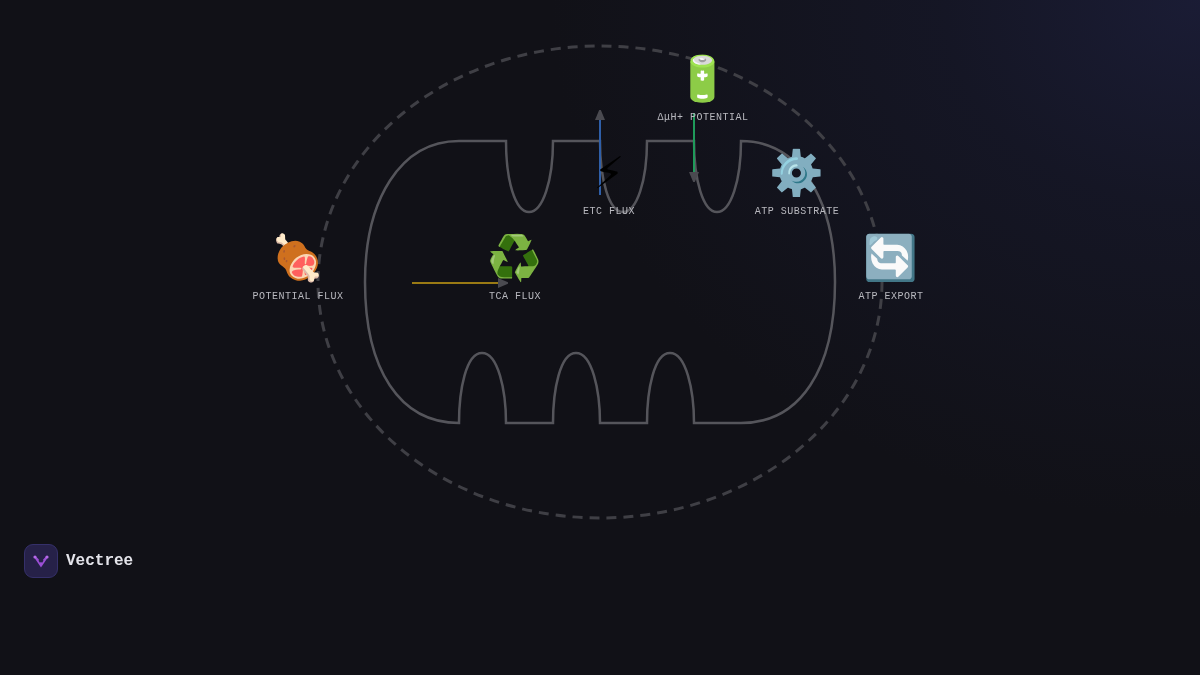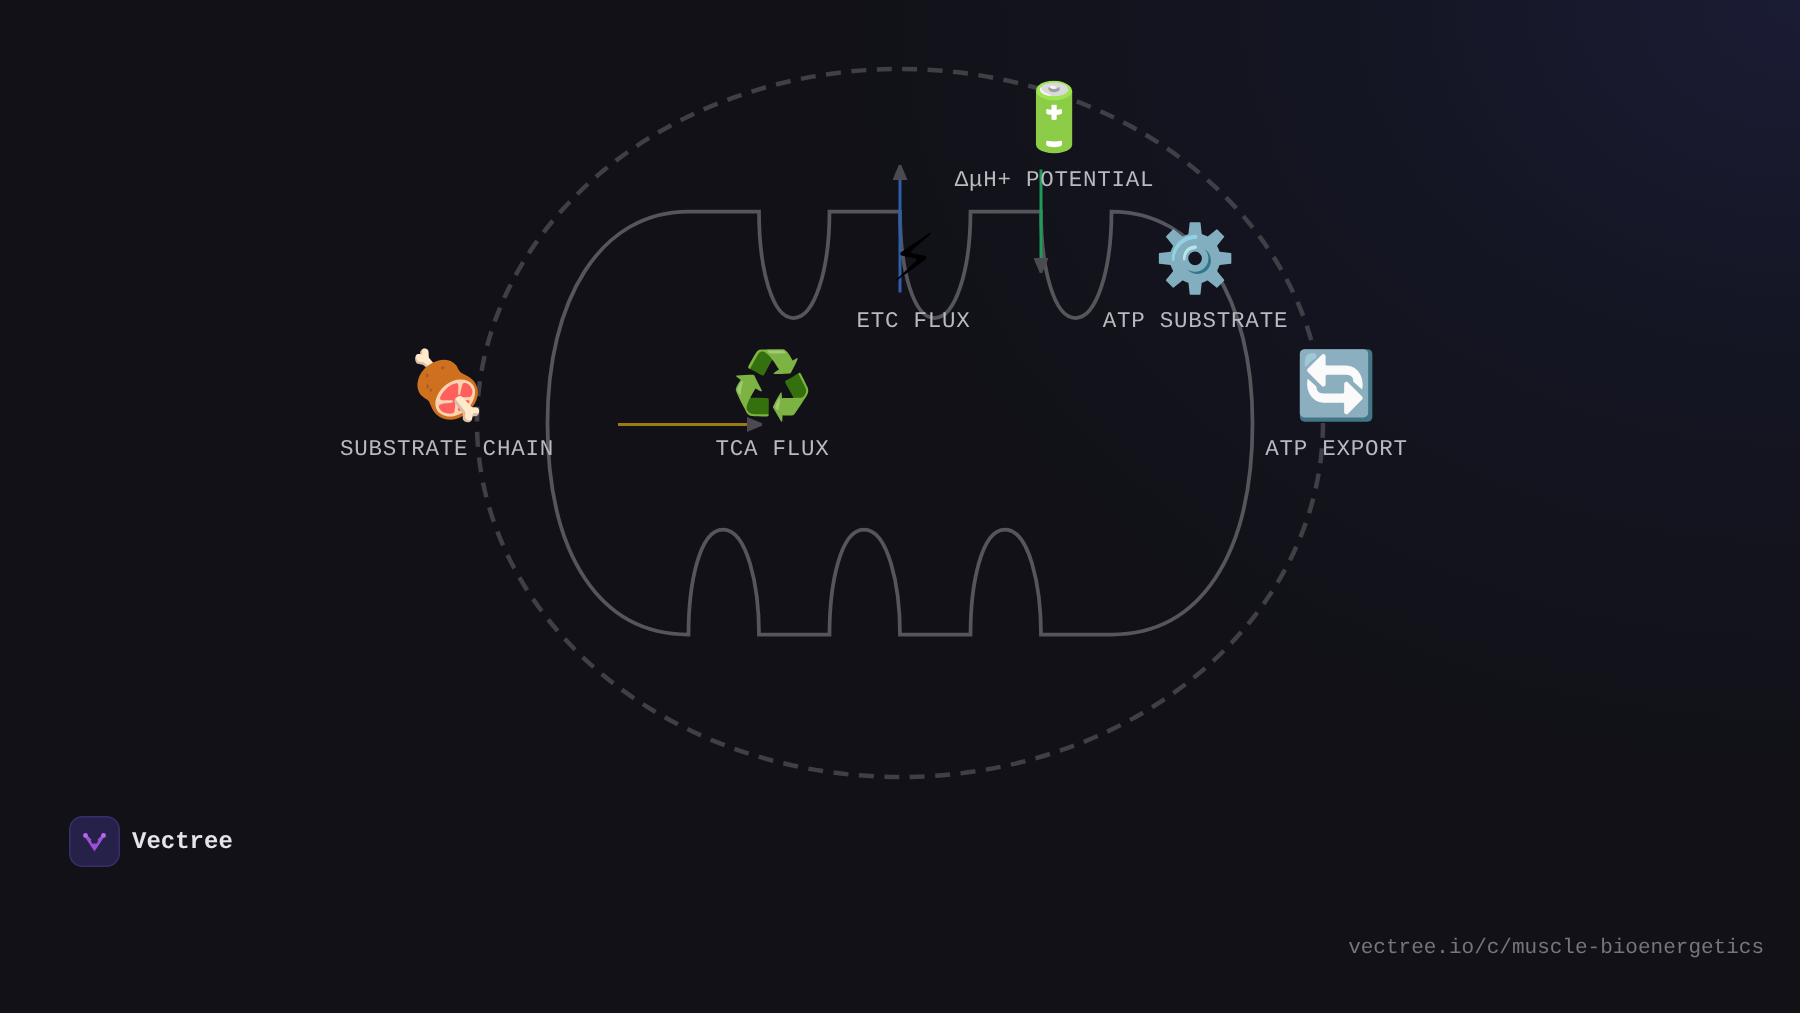--- a/index.html
+++ b/index.html
@@ -20,26 +20,26 @@
       transform: translateX(-50%);
       display: flex; flex-direction: column; align-items: center;
     }
     .node .icon {
       font-size: 44px; line-height: 50px; height: 50px;
       font-family: "DejaVu Sans", sans-serif;
     }
     .node .label {
       margin-top: 8px;
       font-family: "Liberation Mono", "DejaVu Sans Mono", monospace;
-      font-size: 15px; letter-spacing: 0.5px;
+      font-size: 10px; letter-spacing: 0.5px;
       color: #b9b9bf; white-space: nowrap;
     }
     .brand {
       position: absolute; left: 24px; top: 544px;
-      display: flex; align-items: center; gap: 8px; margin-left: 22px;
+      display: flex; align-items: center; gap: 8px;
     }
     .brand .logo {
       width: 34px; height: 34px; border-radius: 9px;
       background: #262148; border: 1px solid #35306a;
       display: flex; align-items: center; justify-content: center;
     }
     .brand .name {
       font-family: "Liberation Mono", "DejaVu Sans Mono", monospace;
       font-weight: bold; font-size: 16px; color: #e4e4ea;
     }
@@ -87,21 +87,21 @@
          C400,423 365,370 365,282
          C365,200 400,141 459,141 Z"></path>
 
     <line x1="412" y1="283" x2="504" y2="283" stroke="#9a7a14" stroke-width="2" marker-end="url(#arrowhead)"></line>
     <line x1="600" y1="195" x2="600" y2="114" stroke="#2f5fa8" stroke-width="2" marker-end="url(#arrowhead)"></line>
     <line x1="694" y1="113" x2="694" y2="178" stroke="#1f9a5a" stroke-width="2" marker-end="url(#arrowhead)"></line>
   </svg>
 
   <div class="node" style="left:298px; top:233px;">
     <span class="icon">🍖</span>
-    <span class="label">SUBSTRATE CHAIN</span>
+    <span class="label">POTENTIAL FLUX</span>
   </div>
 
   <div class="node" style="left:515px; top:233px;">
     <span class="icon">♻️</span>
     <span class="label">TCA FLUX</span>
   </div>
 
   <div class="node" style="left:609px; top:148px;">
     <span class="icon">⚡</span>
     <span class="label">ETC FLUX</span>
@@ -127,14 +127,13 @@
       <svg width="20" height="20" viewBox="0 0 20 20">
         <path d="M4,6 L10,15 L16,6 M10,15 L10,12 M4,6 L7,9 M16,6 L13,9" stroke="#9b4fd6" stroke-width="1.8" fill="none" stroke-linecap="round"></path>
         <circle cx="4" cy="6" r="1.6" fill="#b56ae8"></circle>
         <circle cx="16" cy="6" r="1.6" fill="#b56ae8"></circle>
       </svg>
     </div>
     <span class="name">Vectree</span>
   </div>
 
 
-  <div class="url">vectree.io/c/muscle-bioenergetics</div>
 </div>
 
 </body></html>

